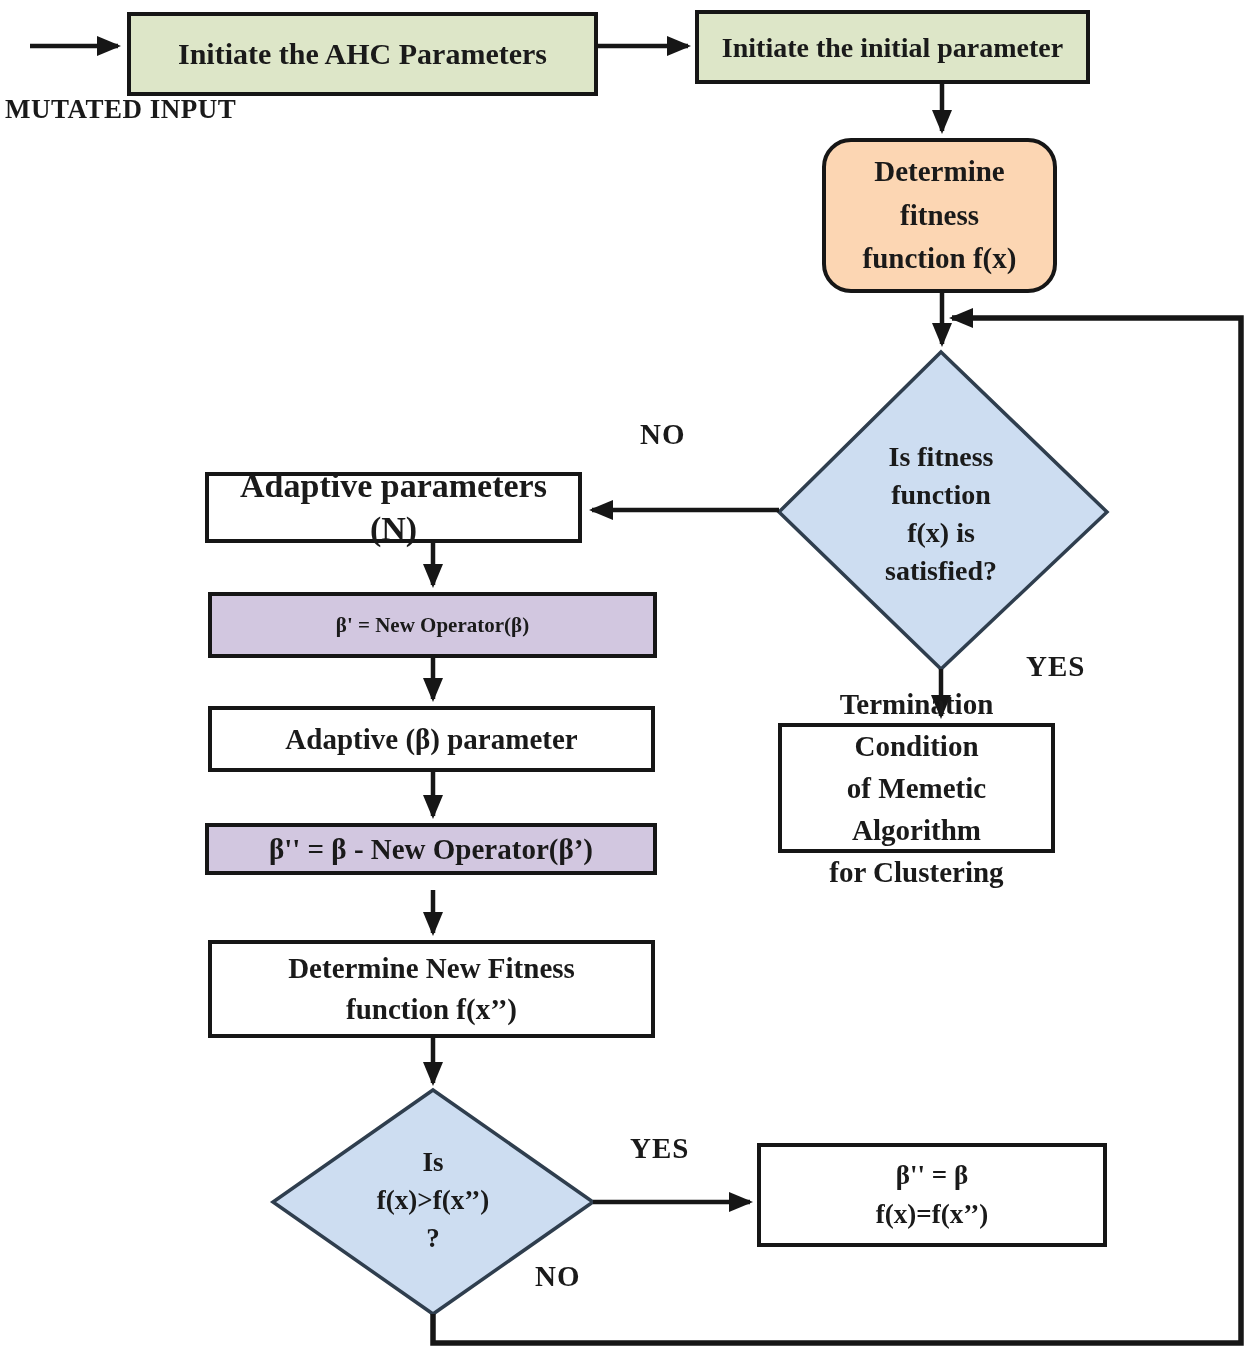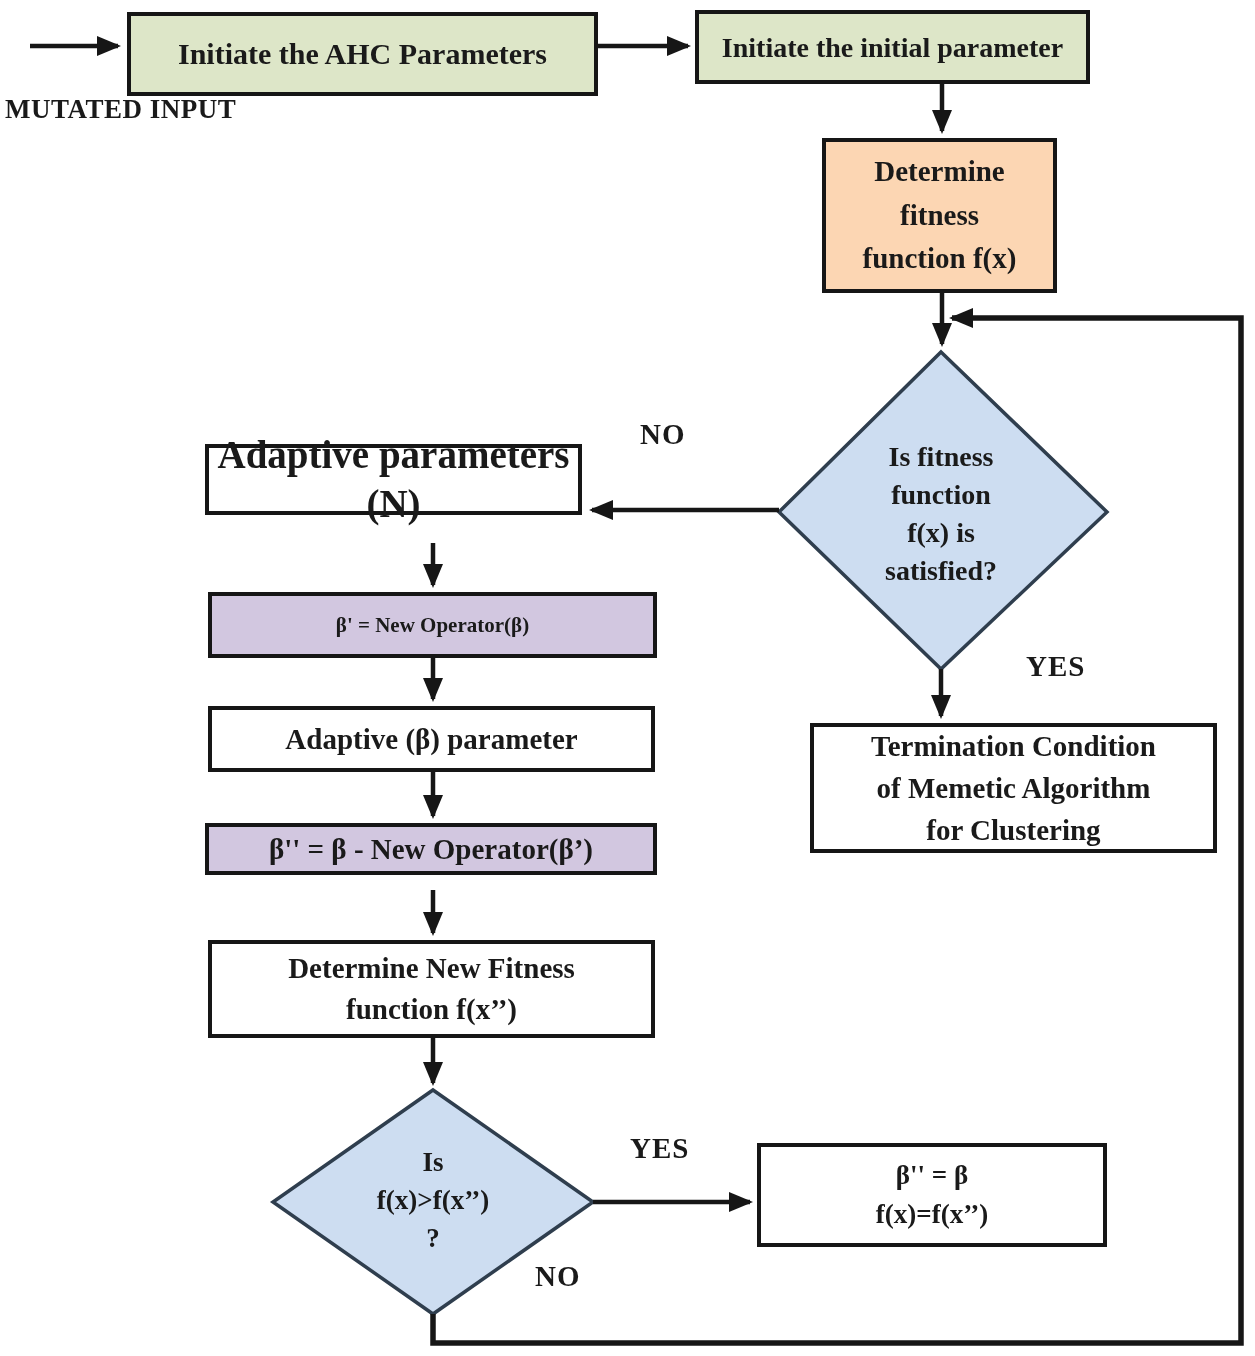--- a/index.html
+++ b/index.html
@@ -63,48 +63,48 @@
   </svg>
 
   <div class="node green" style="left:127px;top:12px;width:471px;height:84px;font-size:30px;">
     <span>Initiate the AHC Parameters</span>
   </div>
 
   <div class="node green" style="left:695px;top:10px;width:395px;height:74px;font-size:28px;">
     <span>Initiate the initial parameter</span>
   </div>
 
-  <div class="node orange" style="left:822px;top:138px;width:235px;height:155px;font-size:29px;line-height:1.5;">
+  <div class="node orange" style="left:822px;top:138px;width:235px;height:155px;font-size:29px;line-height:1.5;border-radius:29px;">
     <span class="ml">Determine
 fitness
 function f(x)</span>
   </div>
 
-  <div class="node white" style="left:205px;top:444px;width:377px;height:71px;font-size:39px;">
+  <div class="node white" style="left:205px;top:472px;width:377px;height:71px;font-size:34px;">
     <span>Adaptive parameters (N)</span>
   </div>
 
   <div class="node purple" style="left:208px;top:592px;width:449px;height:66px;font-size:21px;">
     <span>β' = New Operator(β)</span>
   </div>
 
   <div class="node white" style="left:208px;top:706px;width:447px;height:66px;font-size:29px;">
     <span>Adaptive (β) parameter</span>
   </div>
 
   <div class="node purple" style="left:205px;top:823px;width:452px;height:52px;font-size:29px;">
     <span>β'' = β  - New Operator(β’)</span>
   </div>
 
   <div class="node white" style="left:208px;top:940px;width:447px;height:98px;font-size:29px;line-height:1.4;">
     <span class="ml">Determine New Fitness
 function f(x’’)</span>
   </div>
 
-  <div class="node white" style="left:810px;top:723px;width:407px;height:130px;font-size:29px;line-height:1.45;">
+  <div class="node white" style="left:778px;top:723px;width:277px;height:130px;font-size:29px;line-height:1.45;">
     <span class="ml">Termination Condition
 of Memetic Algorithm
 for Clustering</span>
   </div>
 
   <div class="node white" style="left:757px;top:1143px;width:350px;height:104px;font-size:27px;line-height:1.45;">
     <span class="ml">β'' = β
 f(x)=f(x’’)</span>
   </div>
 

